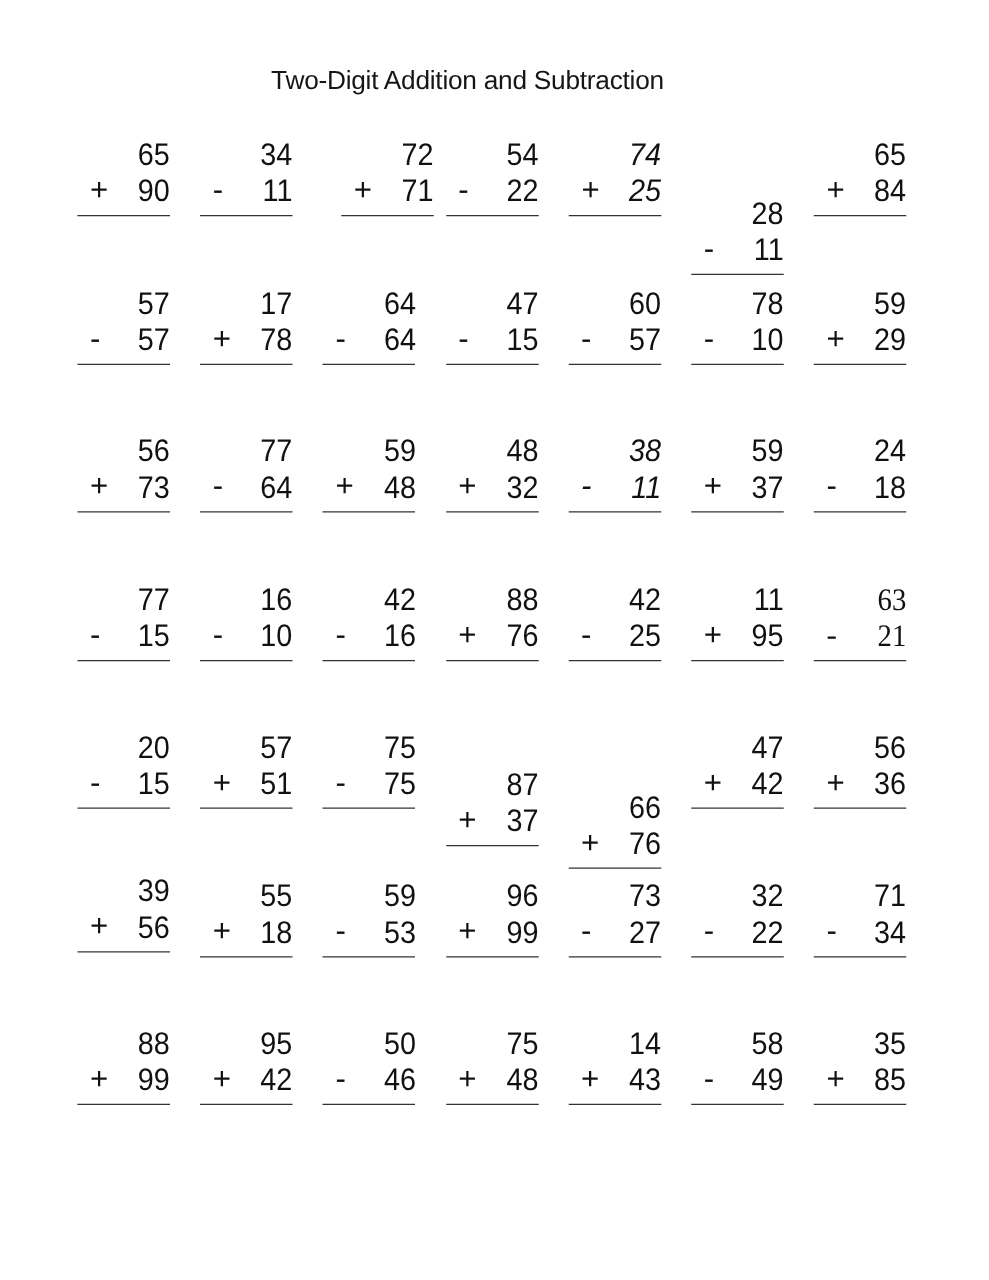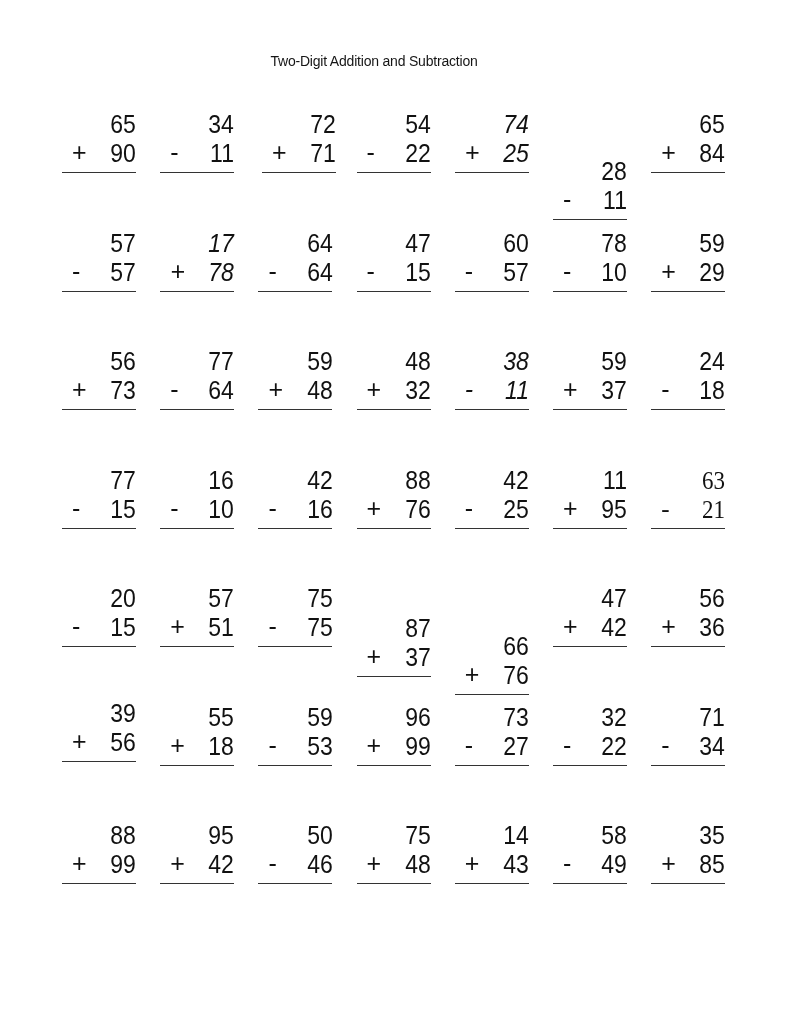--- a/index.html
+++ b/index.html
@@ -2,21 +2,21 @@
 <html><head>
 <meta charset="utf-8">
 <style>
   html, body { margin: 0; padding: 0; background: #ffffff; }
   body {
     width: 791px; height: 1024px; position: relative; overflow: hidden;
     font-family: "Liberation Sans", sans-serif; color: #111111;
   }
   .title {
     position: absolute; left: 0; width: 748px; top: 53px;
-    text-align: center; font-size: 14px; letter-spacing: -0.2px;
+    text-align: center; font-size: 21px; letter-spacing: -0.2px;
     color: #151515;
   }
   .grid { position: absolute; left: 0; top: 0; }
   .problem {
     position: absolute; width: 74px; height: 62px;
   }
   .num-top, .num-bottom, .op {
     position: absolute; font-size: 25px; line-height: 25px;
     transform-origin: right top; color: #111111;
   }
@@ -39,21 +39,21 @@
     <span class="op">+</span>
     <span class="num-bottom">90</span>
     <div class="rule"></div>
   </div>
     <div class="problem" style="left: 160.2px; top: 112px;">
     <span class="num-top">34</span>
     <span class="op">-</span>
     <span class="num-bottom">11</span>
     <div class="rule"></div>
   </div>
-    <div class="problem" style="left: 262px; top: 112px;">
+    <div class="problem" style="left: 273px; top: 112px;">
     <span class="num-top">72</span>
     <span class="op">+</span>
     <span class="num-bottom">71</span>
     <div class="rule"></div>
   </div>
     <div class="problem" style="left: 356.6px; top: 112px;">
     <span class="num-top">54</span>
     <span class="op">-</span>
     <span class="num-bottom">22</span>
     <div class="rule"></div>
@@ -75,21 +75,21 @@
     <span class="op">+</span>
     <span class="num-bottom">84</span>
     <div class="rule"></div>
   </div>
     <div class="problem" style="left: 62px; top: 230.5px;">
     <span class="num-top">57</span>
     <span class="op">-</span>
     <span class="num-bottom">57</span>
     <div class="rule"></div>
   </div>
-    <div class="problem" style="left: 160.2px; top: 230.5px; font-style: italic;">
+    <div class="problem" style="left: 160.2px; top: 230.5px;">
     <span class="num-top">17</span>
     <span class="op">+</span>
     <span class="num-bottom">78</span>
     <div class="rule"></div>
   </div>
     <div class="problem" style="left: 258.4px; top: 230.5px;">
     <span class="num-top">64</span>
     <span class="op">-</span>
     <span class="num-bottom">64</span>
     <div class="rule"></div>

